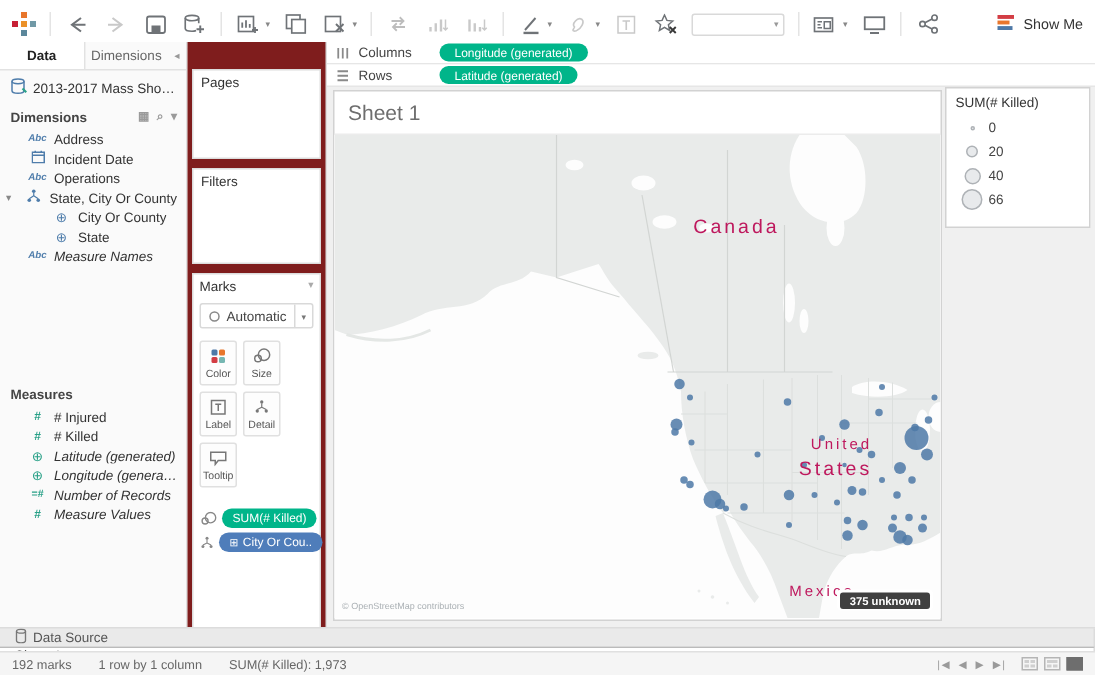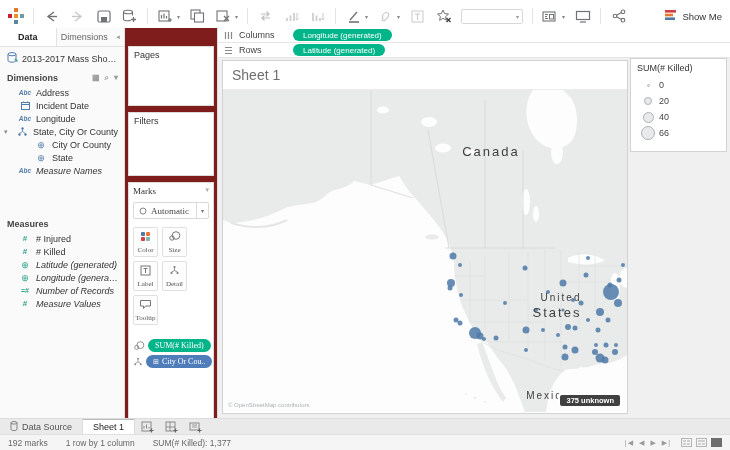--- a/index.html
+++ b/index.html
@@ -32,29 +32,29 @@
   .section-head .sh-icons { margin-left:auto; display:flex; gap:5px; color:#9a9a9a; font-size:8px; }
   .field-row { display:flex; align-items:center; gap:4px; padding:2px 4px 2px 18px; color:#333; height:13px; }
   .field-row.indent { padding-left:34px; }
   .field-row.hier { padding-left:4px; }
   .field-row .caret { color:#888; font-size:7px; width:7px; }
   .field-row .ficon { width:14px; text-align:center; font-size:7px; font-weight:bold; flex:0 0 auto; }
   .dims .ficon { color:#4f7dab; }
   .meas .ficon { color:#2aa188; }
   .field-row.italic .flabel { font-style:italic; }
   .flabel { white-space:nowrap; overflow:hidden; text-overflow:ellipsis; }
-  #measures-block { margin-top:38px; }
+  #measures-block { margin-top:77px; }
 
   
   #cards { position:absolute; left:125px; top:28px; width:93px; height:390px; background:#7f1d1d;
     border-right:1px solid #dedede; padding:18px 3px; }
   .card { background:#fff; border:1px solid #dcdcdc; margin-bottom:6px; padding:3px 5px; }
   #card-pages { height:60px; }
   #card-filters { height:64px; }
-  #card-marks { height:250px; padding:3px 4px;font-family:Liberation Serif, serif; }
+  #card-marks { height:250px; padding:3px 4px; }
   .card-title { color:#333; }
   #marks-head { display:flex; }
   #marks-head .mcaret { margin-left:auto; color:#aaa; font-size:7px; }
   #mark-type { margin-top:6px; height:17px; border:1px solid #d9d9d9; border-radius:2px; display:flex; align-items:center; padding-left:5px; gap:4px; color:#444; }
   #mark-type .mt-caret { margin-left:auto; border-left:1px solid #d9d9d9; align-self:stretch; display:flex; align-items:center; padding:0 4px; color:#777; font-size:6px; }
   #marks-btns { display:flex; flex-wrap:wrap; gap:4px; margin-top:8px; }
   .mark-btn { width:25px; height:30px; border:1px solid #e0e0e0; border-radius:2px; background:#fdfdfd;
     display:flex; flex-direction:column; align-items:center; justify-content:center; gap:3px; }
   .mark-btn .mb-label { font-size:7px; color:#555; }
   .mark-btn .mb-icon { height:12px; display:flex; align-items:center; justify-content:center; color:#777; }
@@ -77,35 +77,35 @@
   .shelf-label { color:#444; width:48px; }
   .shelf-icon { color:#8a8a8a; display:flex; }
   .shelf-pill { height:12px; border-radius:6px; background:#00b58a; color:#fff; font-size:8px;
     display:flex; align-items:center; padding:0 10px; }
 
   #sheet { position:absolute; left:4px; top:32px; width:406px; height:354px; background:#fff; border:1px solid #d2d2d2; }
   #sheet-title { height:29px; border-bottom:1px solid #ececec; display:flex; align-items:center; padding-left:9px;
     font-size:14px; color:#6e6e6e; }
   #map-wrap { position:relative; width:404px; height:322px; overflow:hidden; background:#fdfdfd; }
   #map-wrap svg { position:absolute; left:0; top:0; }
-  .map-label { position:absolute; color:#404040; letter-spacing:2px; transform:translate(-50%,-50%); white-space:nowrap; }
+  .map-label { position:absolute; color:#be185d; letter-spacing:2px; transform:translate(-50%,-50%); white-space:nowrap; }
   #attribution { position:absolute; left:5px; bottom:4px; font-size:6px; color:#aab0b4; letter-spacing:0; }
   #badge-wrap { position:absolute; right:5px; bottom:5px; background:#fff; border-radius:3px; padding:2px; }
   #unknown-badge { background:#404040; color:#fff; font-size:7.5px; font-weight:bold; border-radius:2px; padding:1px 6px; }
 
   #legend { position:absolute; left:412px; top:30px; width:97px; height:94px; background:#fff; border:1px solid #d2d2d2; padding:4px 6px; }
   #legend-title { color:#333; margin-bottom:4px; }
   .legend-row { display:flex; align-items:center; height:16px; gap:0; }
   .legend-sym { width:22px; display:flex; align-items:center; justify-content:center; }
   .legend-circle { border-radius:50%; background:#e8eaec; border:1px solid #aeb2b6; }
   .legend-label { color:#444; }
 
   
   #tabbar { position:absolute; left:0; top:418px; width:730px; height:16px; background:#eaeaea;
-    border-top:1px solid #dcdcdc; display:flex; align-items:stretch; }
+    border-top:1px solid #dcdcdc; display:flex; align-items:stretch;flex-direction:column; }
   .sheet-tab { display:flex; align-items:center; gap:4px; padding:0 10px; color:#555; border-right:1px solid #dcdcdc; }
   .sheet-tab.active { background:#fff; color:#222; border-top:1px solid #bbb; }
   .newtab-btn { width:24px; display:flex; align-items:center; justify-content:center; color:#777; }
   #statusbar { position:absolute; left:0; top:434px; width:730px; height:16px; background:#f5f5f5;
     border-top:1px solid #e0e0e0; display:flex; align-items:center; padding:0 8px; gap:18px; color:#666; font-size:8.5px; }
   #status-right { margin-left:auto; display:flex; align-items:center; gap:10px; color:#9a9a9a; }
   .pager { display:flex; gap:5px; font-size:7px; letter-spacing:1px; }
   .viewmodes { display:flex; gap:4px; }
   .vm { width:11px; height:9px; border:1px solid #b5b5b5; display:grid; grid-template-columns:1fr 1fr; gap:1px; padding:1px; }
   .vm i { background:#cfcfcf; }
@@ -287,21 +287,21 @@
         </div>
         <div class="field-row">
           <span class="ficon"><svg width="9" height="9" viewBox="0 0 9 9">
               <rect x="0.5" y="1.5" width="8" height="7" fill="none" stroke="currentColor" stroke-width="1"></rect>
               <path d="M0.5 3.5 H8.5 M2.5 0.5 V2 M6.5 0.5 V2" stroke="currentColor" stroke-width="1"></path>
             </svg></span>
           <span class="flabel">Incident Date</span>
         </div>
         <div class="field-row">
           <span class="ficon"><span style="font-size:6.5px;font-weight:bold;font-style:italic">Abc</span></span>
-          <span class="flabel">Longitude</span>
+          <span class="flabel">Operations</span>
         </div>
         <div class="field-row hier">
           <span class="caret">▾</span>
           <span class="ficon"><svg width="9" height="9" viewBox="0 0 9 9">
               <circle cx="4.5" cy="1.5" r="1.2" fill="currentColor"></circle>
               <circle cx="1.5" cy="7.5" r="1.2" fill="currentColor"></circle>
               <circle cx="7.5" cy="7.5" r="1.2" fill="currentColor"></circle>
               <path d="M4.5 2.5 V4.5 M4.5 4.5 L1.5 6.5 M4.5 4.5 L7.5 6.5" stroke="currentColor" stroke-width="0.8" fill="none"></path>
             </svg></span>
           <span class="flabel">State, City Or County</span>
@@ -633,21 +633,21 @@
           <rect x="1" y="2" width="9" height="7" fill="none" stroke="#888" stroke-width="1"></rect>
           <path d="M3 4 H8 M3 6 H8" stroke="#888" stroke-width="0.8"></path>
           <path d="M10.5 7.5 V11.5 M8.5 9.5 H12.5" stroke="#666" stroke-width="1.2"></path>
         </svg>
       </div>
   </div>
 
   <div id="statusbar">
     <span>192 marks</span>
     <span>1 row by 1 column</span>
-    <span>SUM(# Killed): 1,377</span>
+    <span>SUM(# Killed): 1,973</span>
     <div id="status-right">
       <span class="pager">
         <span>|◀</span>
         <span>◀</span>
         <span>▶</span>
         <span>▶|</span>
       </span>
       <span class="viewmodes">
         <span class="vm">
             <i></i>

